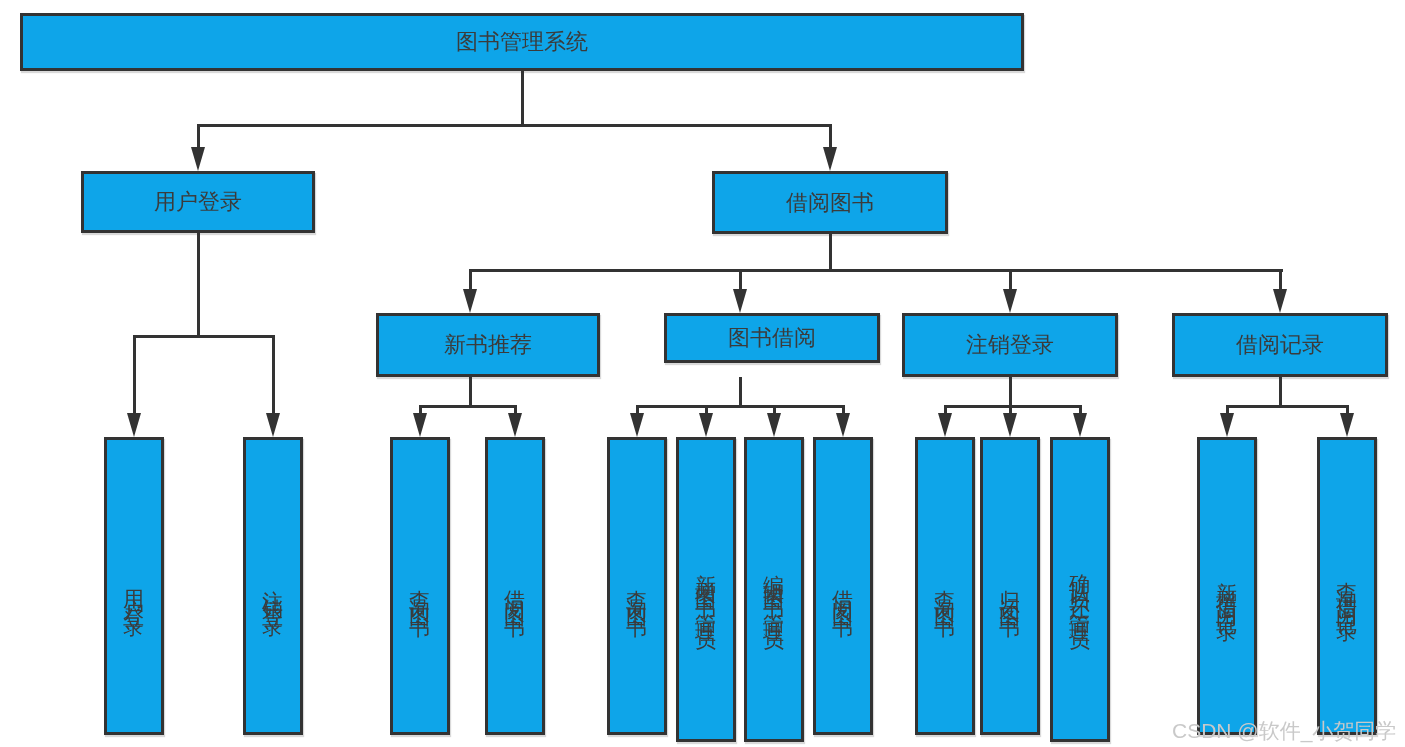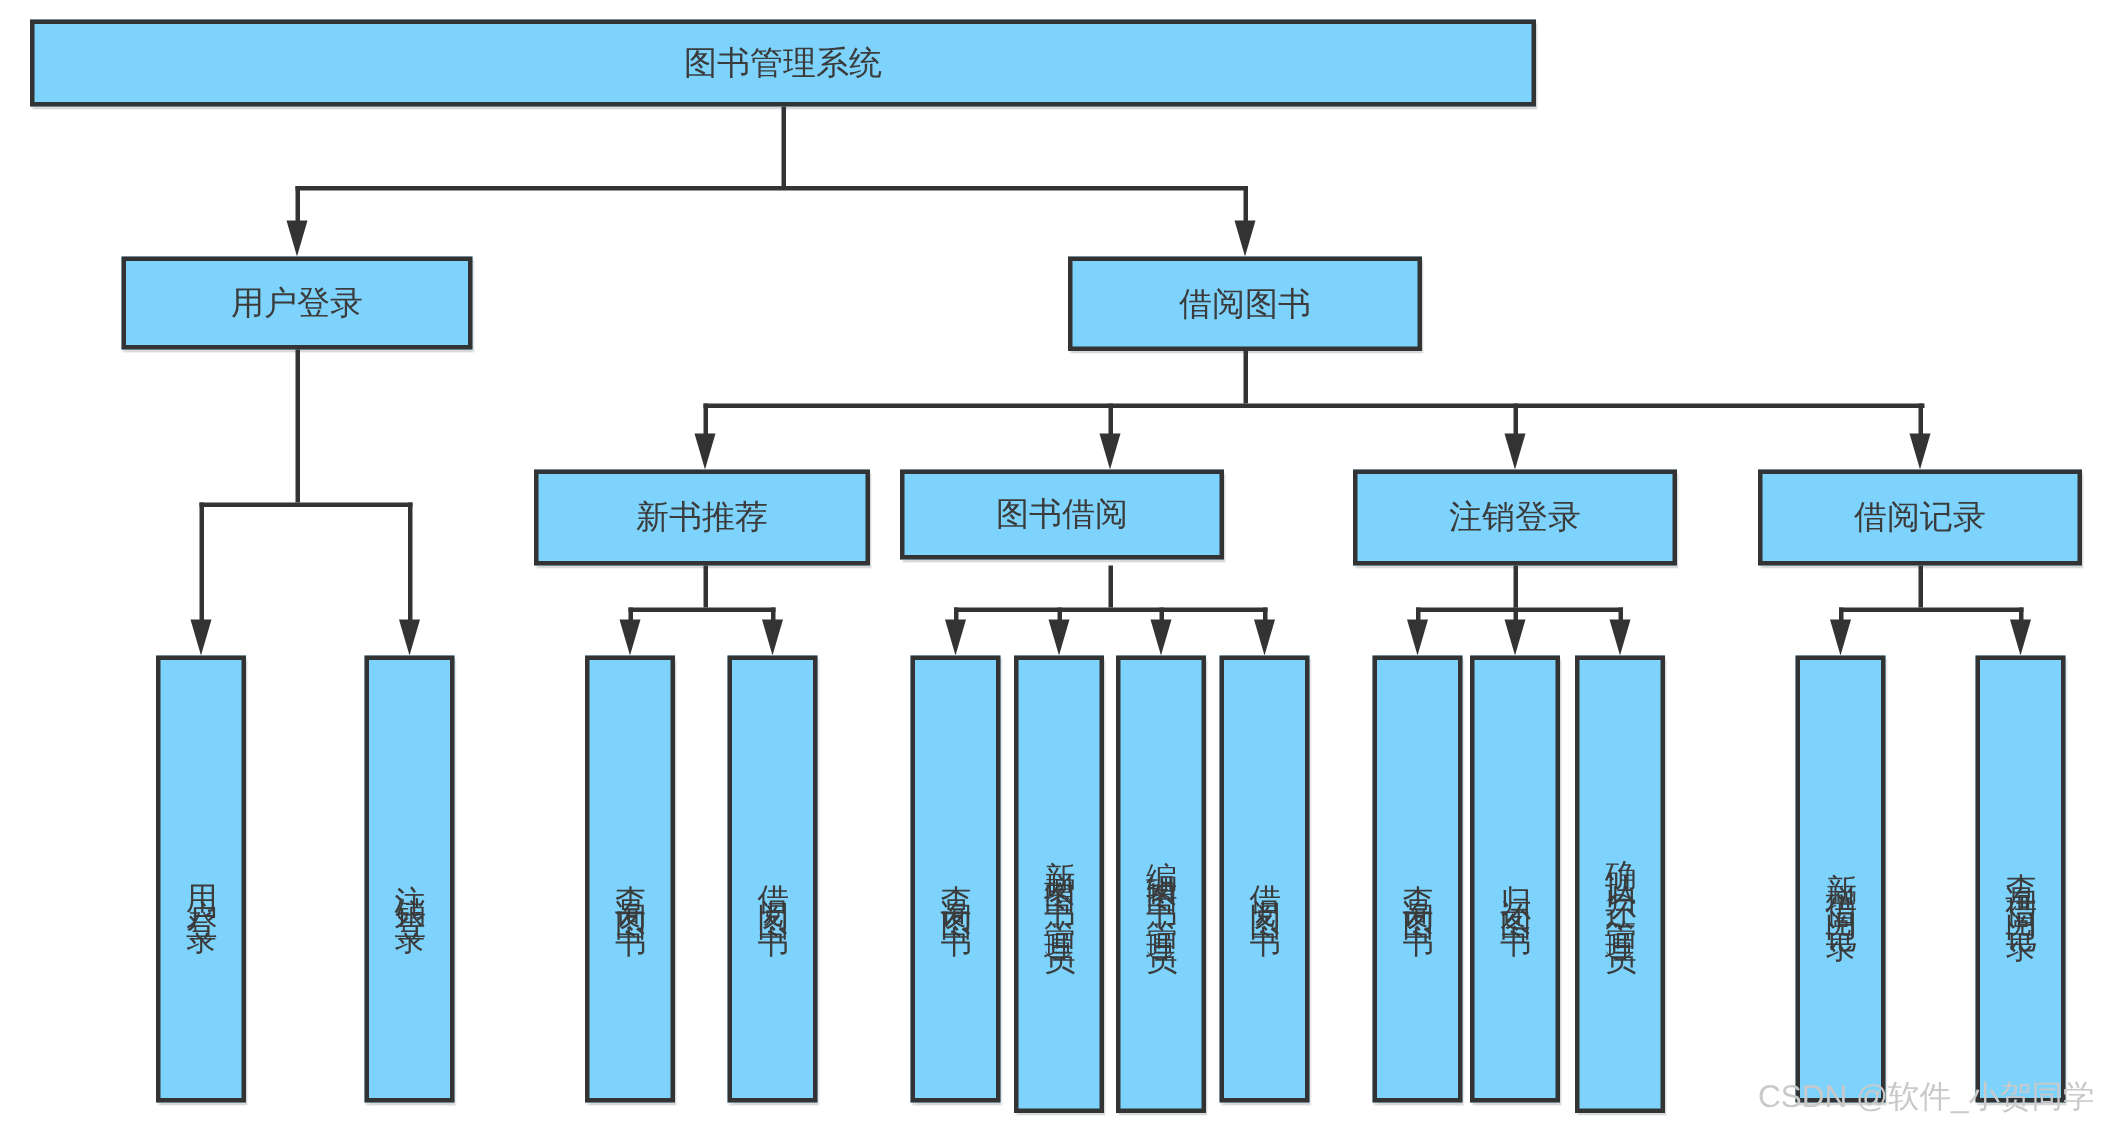--- a/index.html
+++ b/index.html
@@ -1,20 +1,20 @@
 <!DOCTYPE html>
 <html><head>
 <meta charset="utf-8">
 <style>
   html,body{margin:0;padding:0;background:#ffffff;}
   body{width:1405px;height:747px;overflow:hidden;font-family:"Liberation Sans",sans-serif;}
   .canvas{position:relative;width:1405px;height:747px;background:#ffffff;}
   .box{
     position:absolute;box-sizing:border-box;
-    border:3px solid #333333;background:#7dd3fc;
+    border:3px solid #333333;background:#0ea5e9;
     display:flex;align-items:center;justify-content:center;
     font-size:22px;color:#3b3b3b;
     box-shadow:1px 2px 1px rgba(0,0,0,0.15);
   }
   .vbox{
     writing-mode:vertical-rl;text-orientation:mixed;
     font-size:21px;letter-spacing:9px;line-height:1;
     padding-top:10px;
   }
   .vbox.tight{letter-spacing:8px;padding-top:6px;}
@@ -58,22 +58,22 @@
   <div class="hline" style="left:469px;top:269px;width:814px"></div>
   <div class="vline" style="left:469px;top:269px;height:22px"></div>
   <div class="arrow" style="left:463px;top:289px"></div>
   <div class="vline" style="left:739px;top:269px;height:22px"></div>
   <div class="arrow" style="left:733px;top:289px"></div>
   <div class="vline" style="left:1009px;top:269px;height:22px"></div>
   <div class="arrow" style="left:1003px;top:289px"></div>
   <div class="vline" style="left:1279px;top:269px;height:22px"></div>
   <div class="arrow" style="left:1273px;top:289px"></div>
 
-  <div class="box" style="left:356px;top:313px;width:224px;height:64px">新书推荐</div>
-  <div class="box" style="left:600px;top:313px;width:216px;height:60px">图书借阅</div>
+  <div class="box" style="left:376px;top:313px;width:224px;height:64px">新书推荐</div>
+  <div class="box" style="left:664px;top:313px;width:216px;height:50px">图书借阅</div>
   <div class="box" style="left:902px;top:313px;width:216px;height:64px">注销登录</div>
   <div class="box" style="left:1172px;top:313px;width:216px;height:64px">借阅记录</div>
 
   <div class="vline" style="left:469px;top:377px;height:28px"></div>
   <div class="hline" style="left:419px;top:405px;width:98px"></div>
   <div class="vline" style="left:419px;top:405px;height:10px"></div>
   <div class="arrow" style="left:413px;top:413px"></div>
   <div class="vline" style="left:514px;top:405px;height:10px"></div>
   <div class="arrow" style="left:508px;top:413px"></div>
 

